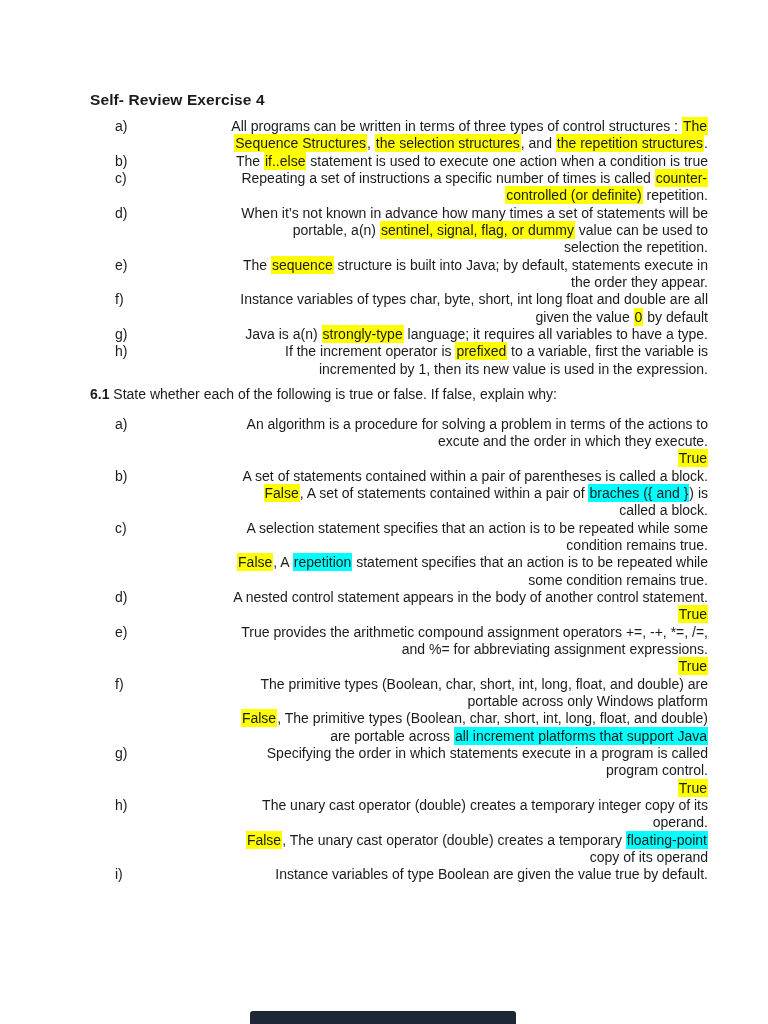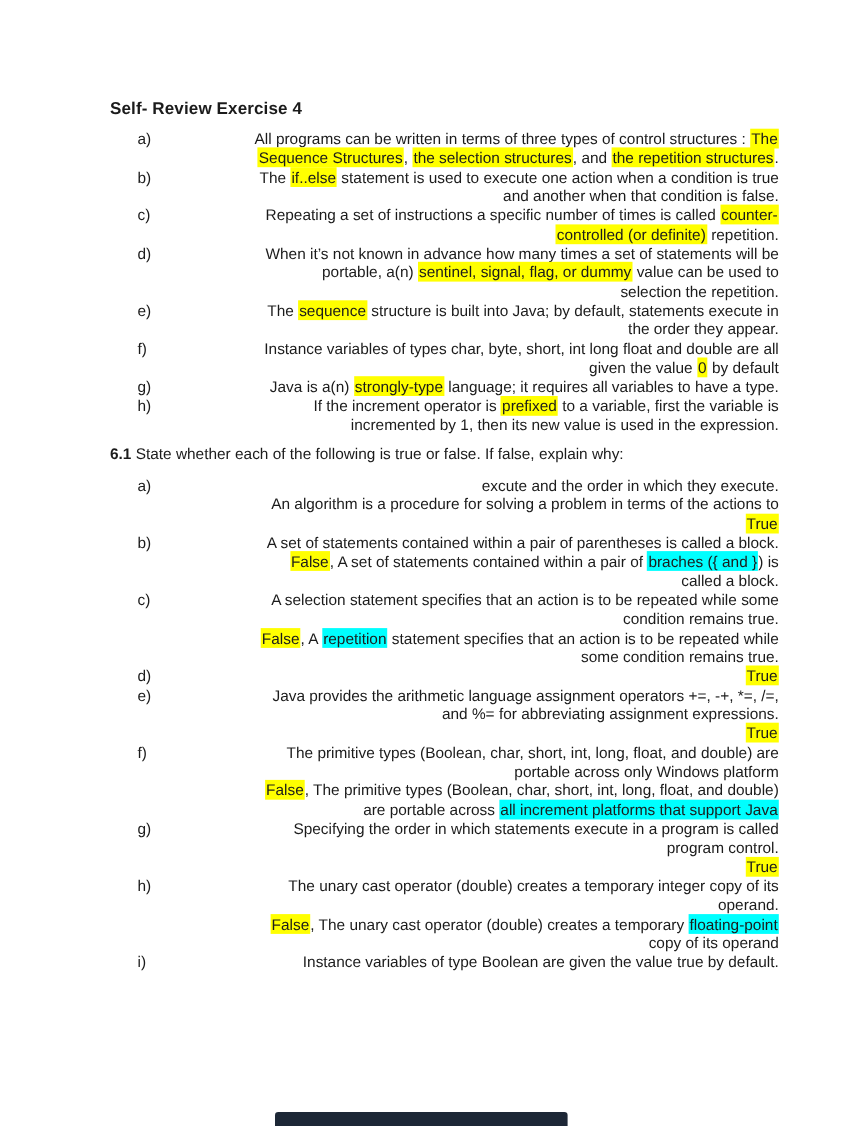--- a/index.html
+++ b/index.html
@@ -13,21 +13,21 @@
     width:768px;height:1024px;
     background:#ffffff;
     overflow:hidden;
     position:relative;
     font-family:"Liberation Sans","DejaVu Sans",sans-serif;
     color:var(--ink);
     -webkit-font-smoothing:antialiased;
   }
   .page{position:absolute;inset:0;background:#ffffff;}
   .content{
-    position:absolute;top:91px;left:100px;right:60px;
+    position:absolute;top:91px;left:90px;right:60px;
     font-size:14px;line-height:17.35px;
   }
   .title{
     font-size:15.5px;font-weight:bold;line-height:18px;
     margin:0 0 9px 0;letter-spacing:.1px;
   }
   .q-heading{margin:0 0 12px 0;white-space:pre;}
   .q-num{font-weight:bold;}
   .q-list{margin:0 0 8px 0;}
   .q-item{display:flex;padding-left:25px;}
@@ -55,21 +55,20 @@
             <span class="q-label">a)</span>
             <div class="q-lines">
               <div class="q-line"><span>All programs can be written in terms of three types of control structures : </span><span class="hl-y">The</span></div>
               <div class="q-line"><span class="hl-y">Sequence Structures</span><span>, </span><span class="hl-y">the selection structures</span><span>, and </span><span class="hl-y">the repetition structures</span><span>.</span></div>
             </div>
           </div>
           <div class="q-item">
             <span class="q-label">b)</span>
             <div class="q-lines">
               <div class="q-line"><span>The </span><span class="hl-y">if..else</span><span> statement is used to execute one action when a condition is true</span></div>
-              <div class="q-line"><span>and another when that condition is false.</span></div>
             </div>
           </div>
           <div class="q-item">
             <span class="q-label">c)</span>
             <div class="q-lines">
               <div class="q-line"><span>Repeating a set of instructions a specific number of times is called </span><span class="hl-y">counter-</span></div>
               <div class="q-line"><span class="hl-y">controlled (or definite)</span><span> repetition.</span></div>
             </div>
           </div>
           <div class="q-item">
@@ -106,22 +105,22 @@
               <div class="q-line"><span>If the increment operator is </span><span class="hl-y">prefixed</span><span> to a variable, first the variable is</span></div>
               <div class="q-line"><span>incremented by 1, then its new value is used in the expression.</span></div>
             </div>
           </div>
         </div>
         <div class="q-heading"><span class="q-num">6.1</span><span> State whether each of the following is true or false. If false, explain why:</span></div>
         <div class="q-list">
           <div class="q-item">
             <span class="q-label">a)</span>
             <div class="q-lines">
+              <div class="q-line"><span>An algorithm is a procedure for solving a problem in terms of the actions to</span></div>
               <div class="q-line"><span>excute and the order in which they execute.</span></div>
-              <div class="q-line"><span>An algorithm is a procedure for solving a problem in terms of the actions to</span></div>
               <div class="q-line"><span class="hl-y">True</span></div>
             </div>
           </div>
           <div class="q-item">
             <span class="q-label">b)</span>
             <div class="q-lines">
               <div class="q-line"><span>A set of statements contained within a pair of parentheses is called a block.</span></div>
               <div class="q-line"><span class="hl-y">False</span><span>, A set of statements contained within a pair of </span><span class="hl-c">braches ({ and }</span><span>) is</span></div>
               <div class="q-line"><span>called a block.</span></div>
             </div>
@@ -131,27 +130,28 @@
             <div class="q-lines">
               <div class="q-line"><span>A selection statement specifies that an action is to be repeated while some</span></div>
               <div class="q-line"><span>condition remains true.</span></div>
               <div class="q-line"><span class="hl-y">False</span><span>, A </span><span class="hl-c">repetition</span><span> statement specifies that an action is to be repeated while</span></div>
               <div class="q-line"><span>some condition remains true.</span></div>
             </div>
           </div>
           <div class="q-item">
             <span class="q-label">d)</span>
             <div class="q-lines">
+              <div class="q-line"><span>A nested control statement appears in the body of another control statement.</span></div>
               <div class="q-line"><span class="hl-y">True</span></div>
             </div>
           </div>
           <div class="q-item">
             <span class="q-label">e)</span>
             <div class="q-lines">
-              <div class="q-line"><span>Java provides the arithmetic language assignment operators +=, -+, *=, /=,</span></div>
+              <div class="q-line"><span>True provides the arithmetic compound assignment operators +=, -+, *=, /=,</span></div>
               <div class="q-line"><span>and %= for abbreviating assignment expressions.</span></div>
               <div class="q-line"><span class="hl-y">True</span></div>
             </div>
           </div>
           <div class="q-item">
             <span class="q-label">f)</span>
             <div class="q-lines">
               <div class="q-line"><span>The primitive types (Boolean, char, short, int, long, float, and double) are</span></div>
               <div class="q-line"><span>portable across only Windows platform</span></div>
               <div class="q-line"><span class="hl-y">False</span><span>, The primitive types (Boolean, char, short, int, long, float, and double)</span></div>

